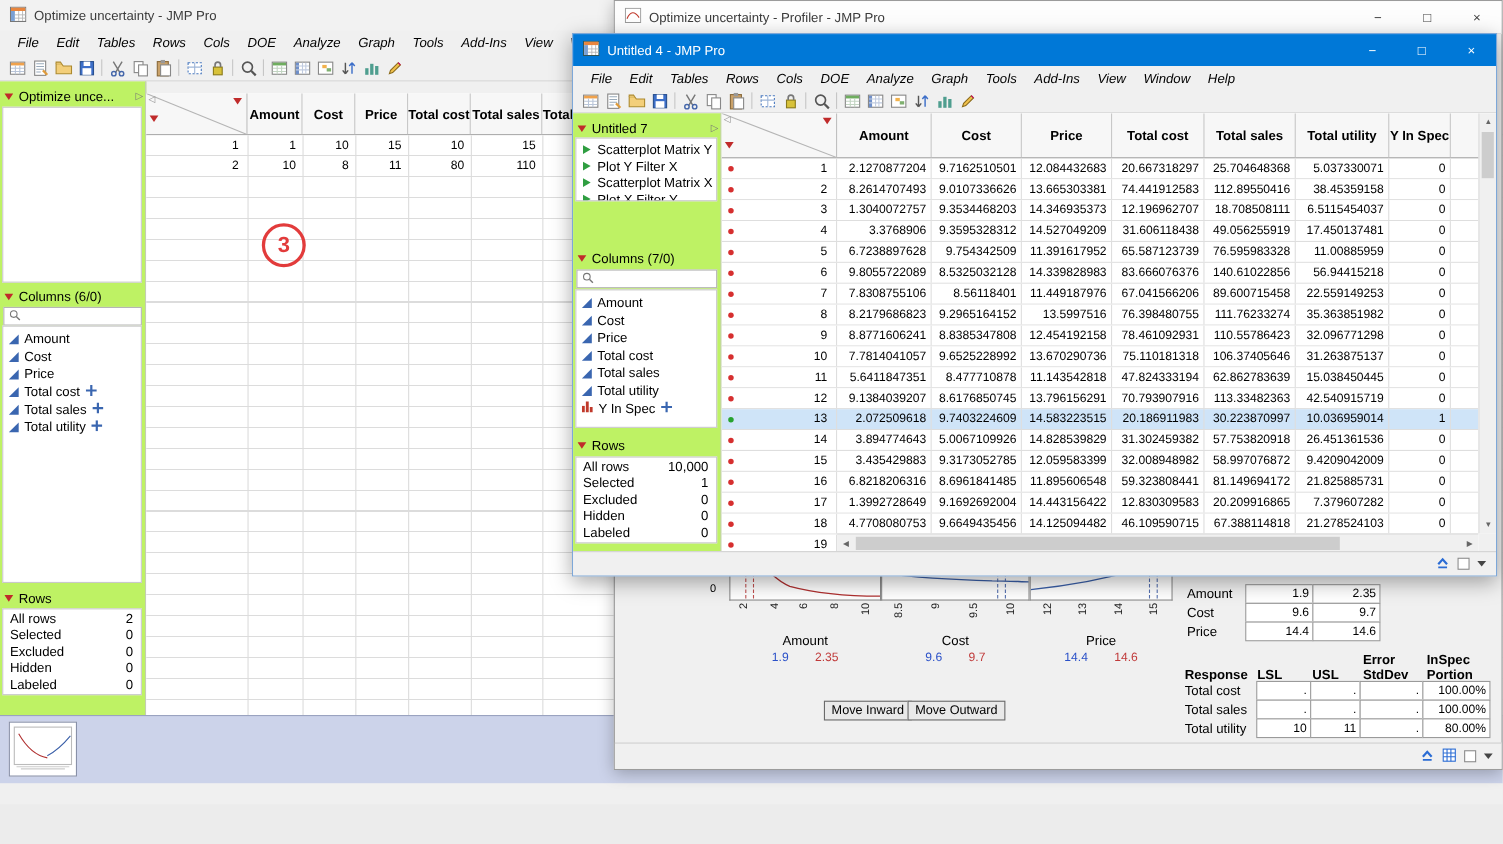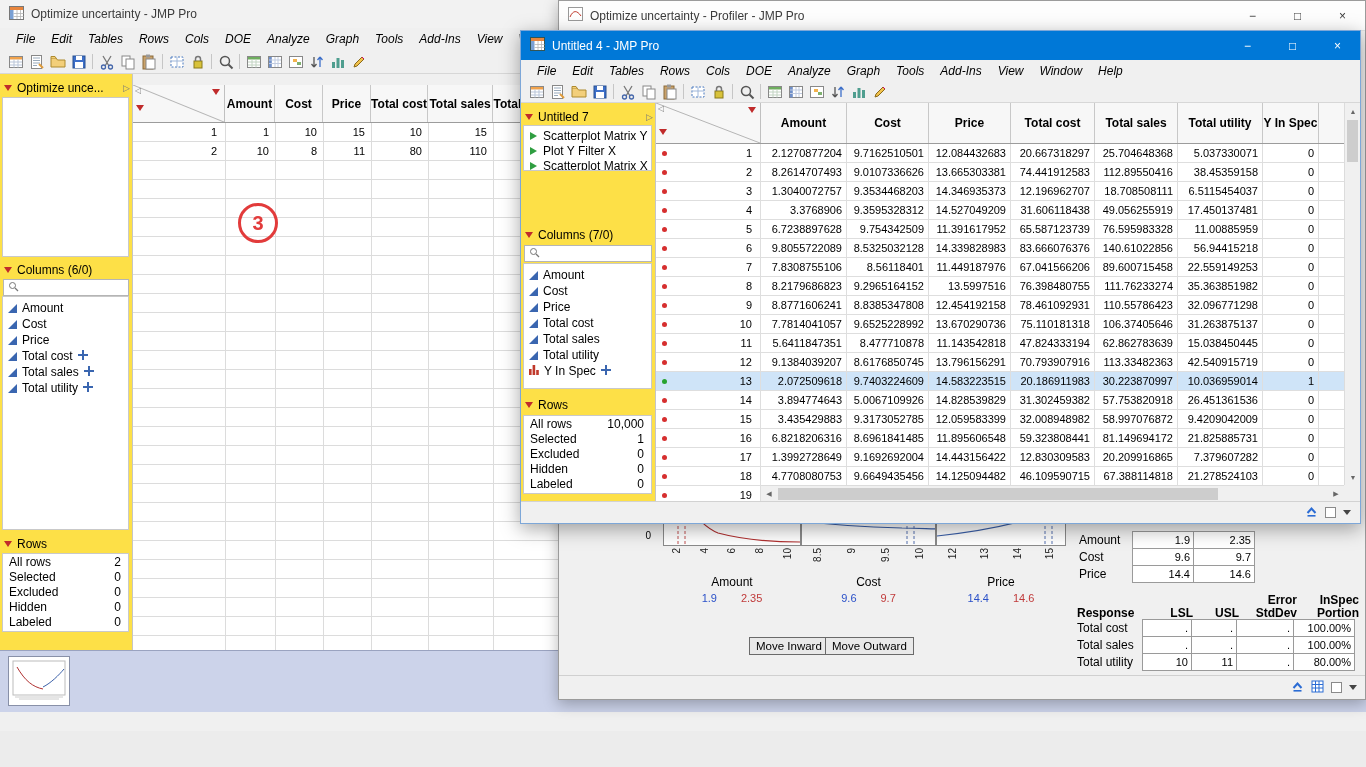--- a/index.html
+++ b/index.html
@@ -14,21 +14,21 @@
   .winbtns{position:absolute;right:0;top:0;height:100%;display:flex;}
   .wbtn{width:45px;height:100%;display:flex;align-items:center;justify-content:center;font-size:12px;}
   .titlebar.blue .wbtn{color:#fff;}
   
   .menubar{display:flex;align-items:center;height:22px;padding-left:8px;background:#f0f0f0;}
   .menu-item{padding:3px 8px;white-space:nowrap;font-style:italic;}
   .toolbar{display:flex;align-items:center;height:24px;padding-left:5px;background:#f0f0f0;border-bottom:1px solid #d7d7d7;}
   .tbicon{width:21px;height:21px;display:flex;align-items:center;justify-content:center;}
   .tbsep{width:1px;height:15px;background:#c6c6c6;margin:0 3px;}
   
-  .sidebar{position:absolute;background:#fde047;border-right:1px solid #c5c5c5;}
+  .sidebar{position:absolute;background:#bef264;border-right:1px solid #c5c5c5;}
   .panel-header{position:absolute;left:4px;right:2px;display:flex;align-items:center;gap:5px;height:15px;white-space:nowrap;overflow:hidden;}
   .rtri{width:0;height:0;border-left:4px solid transparent;border-right:4px solid transparent;border-top:6px solid #c02b2b;flex:0 0 auto;}
   .collapse-glyph{margin-left:auto;color:#777;font-size:9px;}
   .whitebox{position:absolute;left:2px;right:3px;background:#fff;border:1px solid #c9c9c9;overflow:hidden;}
   .searchbox{position:absolute;left:3px;right:3px;height:17px;background:#fff;border:1px solid #b5b5b5;display:flex;align-items:center;padding:0 4px;gap:4px;}
   .col-item{display:flex;align-items:center;gap:5px;height:16px;padding:0 4px 0 5px;white-space:nowrap;overflow:hidden;}
   .cont-icon{width:0;height:0;border-left:9px solid transparent;border-bottom:9px solid #3a66b0;flex:0 0 auto;}
   .script-item{display:flex;align-items:center;gap:6px;height:15px;padding:0 4px 0 6px;white-space:nowrap;}
   .script-tri{width:0;height:0;border-top:4px solid transparent;border-bottom:4px solid transparent;border-left:7px solid #2f9e41;flex:0 0 auto;}
   .row-stat{display:flex;justify-content:space-between;height:15px;line-height:15px;padding:0 7px 0 6px;font-size:12px;}
@@ -104,21 +104,21 @@
   .fr0{width:138px}.fr1{width:135px}.fr2{width:130px}
   .frange .lo{color:#2a50c8;}
   .frange .hi{color:#c03a3a;}
   .pbtn{position:absolute;height:18px;border:1px solid #6a6a6a;background:#e9e9e9;font-size:11.5px;line-height:16px;padding:0 6px;font-family:inherit;}
   .rt{position:absolute;left:520px;top:531px;}
   .rt-row{display:flex;height:18px;margin-top:-1px;}
   .rt-label{width:54px;line-height:18px;font-size:12px;}
   .rt-cell{width:62px;height:18px;background:#fff;border:1px solid #9a9a9a;text-align:right;padding-right:3px;line-height:16px;font-size:11px;margin-left:-1px;}
   .resp{position:absolute;left:518px;top:589px;}
   .resp-head{display:flex;align-items:flex-end;height:30px;}
-  .resp-h{font-weight:bold;font-size:12px;text-align:right;white-space:pre-line;line-height:13px;}
+  .resp-h{font-weight:bold;font-size:12px;white-space:pre-line;line-height:13px;}
   .rh0{width:66px;text-align:left;}
   .rh1{width:50px}.rh2{width:46px}.rh3{width:58px}.rh4{width:62px}
   .resp-row{display:flex;height:18px;margin-top:-1px;}
   .resp-label{width:66px;line-height:18px;font-size:12px;}
   .resp-cell{height:18px;background:#fff;border:1px solid #9a9a9a;text-align:right;padding-right:3px;line-height:16px;font-size:11px;margin-left:-1px;}
   .rc1{width:50px}.rc2{width:46px}.rc3{width:58px}.rc4{width:62px}
   .w2-status{position:absolute;left:0;right:0;bottom:0;height:24px;background:#f0f0f0;border-top:1px solid #d0d0d0;display:flex;align-items:center;padding:0 8px;}
   
   .annotation{position:absolute;left:238px;top:203px;width:40px;height:40px;border:3px solid #e23b3b;border-radius:50%;
     display:flex;align-items:center;justify-content:center;color:#e23b3b;font-size:20px;font-weight:bold;z-index:5;background:transparent;}
@@ -694,21 +694,21 @@
         </svg>
       </span>
     </div>
 
   <aside class="sidebar" style="left:0;top:72px;width:135px;bottom:22px;">
     <div class="panel-header" style="top:6px;">
       <span class="rtri"></span>
       <span>Untitled 7</span>
       <span class="collapse-glyph">▷</span>
     </div>
-    <div class="whitebox" style="top:22px;height:46px;padding-top:2px;">
+    <div class="whitebox" style="top:22px;height:58px;padding-top:2px;">
         <div class="script-item">
           <span class="script-tri"></span>
           <span>Scatterplot Matrix Y</span>
         </div>
         <div class="script-item">
           <span class="script-tri"></span>
           <span>Plot Y Filter X</span>
         </div>
         <div class="script-item">
           <span class="script-tri"></span>

